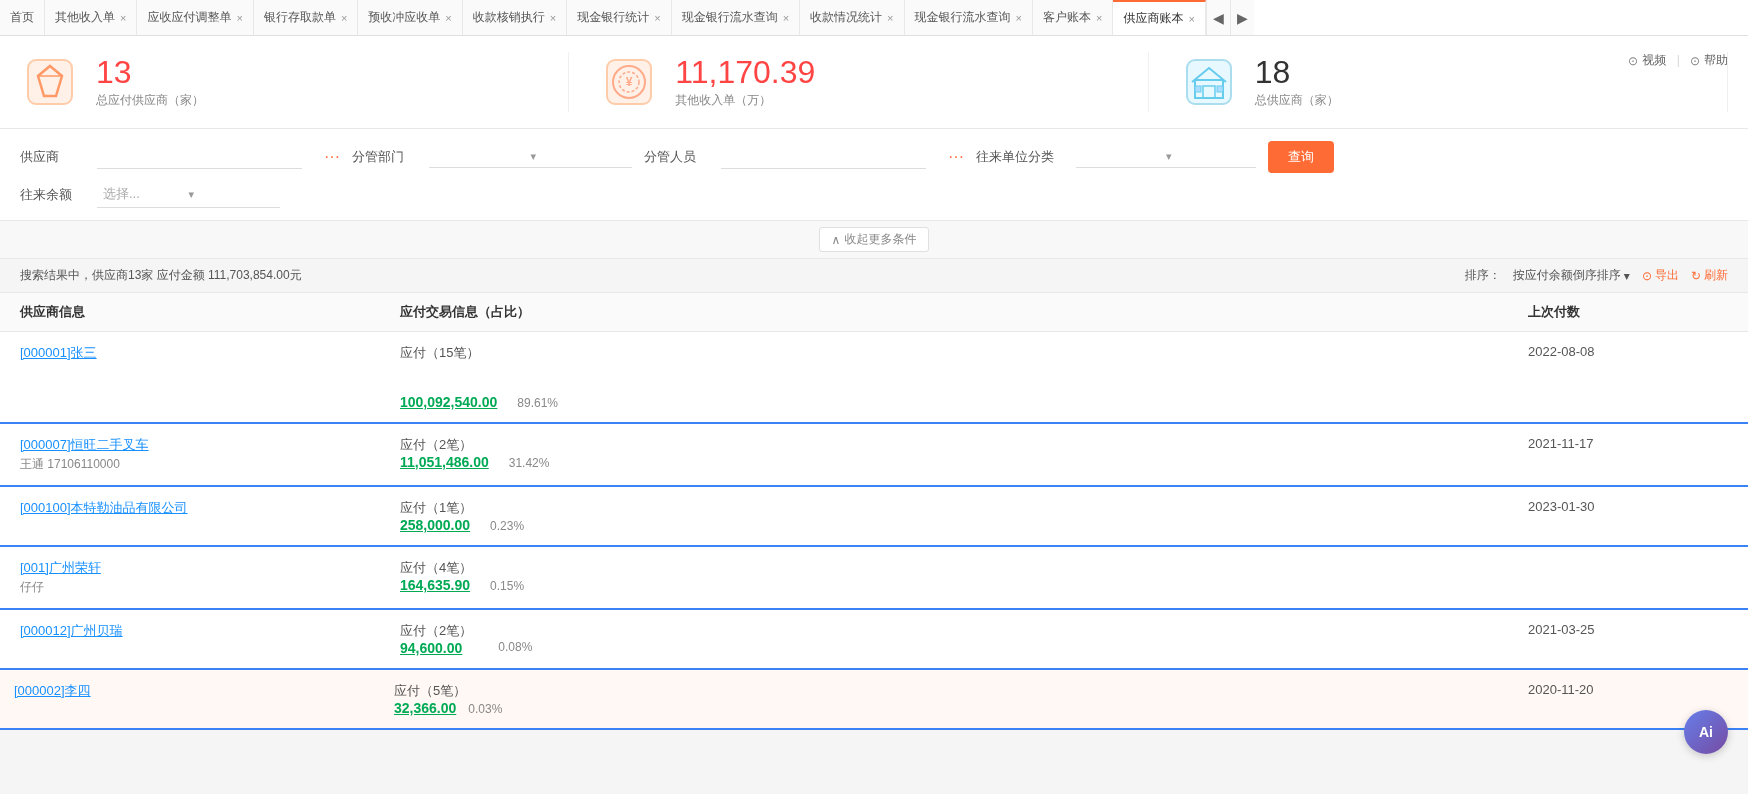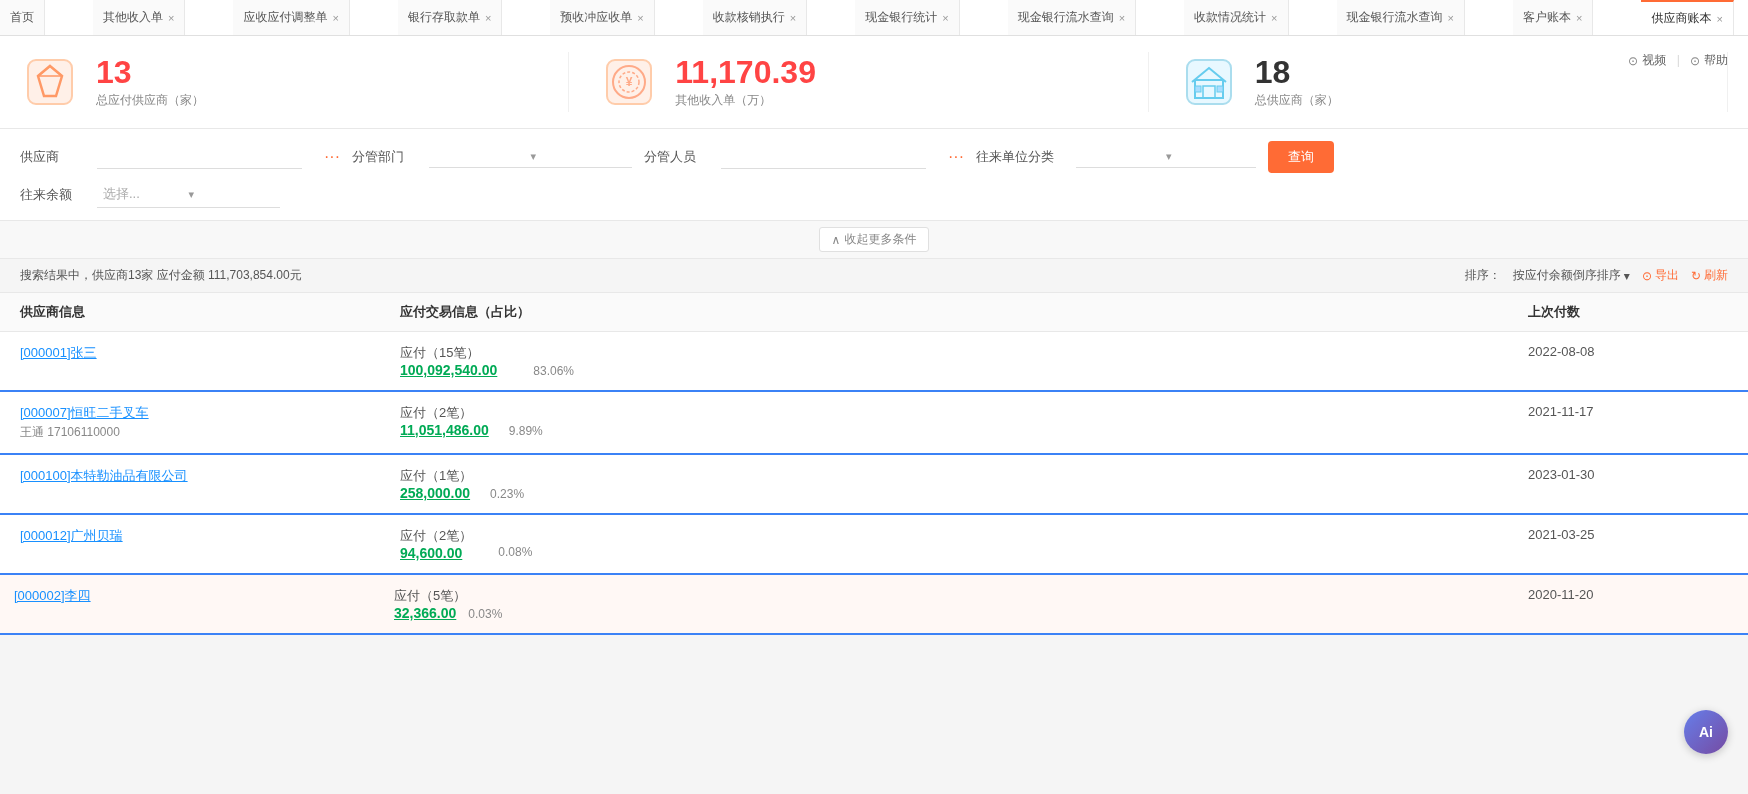--- a/index.html
+++ b/index.html
@@ -6,21 +6,20 @@
     body { font-family: 'Microsoft YaHei', Arial, sans-serif; font-size: 13px; background: #f5f5f5; color: #333; }
 
     
     .top-nav {
       display: flex;
       align-items: center;
       background: #fff;
       border-bottom: 1px solid #e0e0e0;
       height: 36px;
       overflow: hidden;
-      gap: 48px;
     }
     .nav-tab {
       display: flex;
       align-items: center;
       padding: 0 10px;
       height: 100%;
       white-space: nowrap;
       border-right: 1px solid #e8e8e8;
       cursor: pointer;
       font-size: 12px;
@@ -66,21 +65,21 @@
     .summary-card:first-child { padding-left: 0; }
     .summary-card:last-child { border-right: none; }
     .card-icon {
       width: 60px;
       height: 60px;
       margin-right: 16px;
       flex-shrink: 0;
     }
     .card-content .card-number {
       font-size: 32px;
-      font-weight: bold;
+      font-weight: normal;
       color: #ff4444;
       line-height: 1;
     }
     .card-content .card-label {
       font-size: 12px;
       color: #888;
       margin-top: 4px;
     }
     .top-right-links {
       position: absolute;
@@ -454,40 +453,40 @@
     <div class="col-transaction">应付交易信息（占比）</div>
     <div class="col-last-pay">上次付数</div>
   </div>
 
   <div class="table-row">
     <div class="col-supplier">
       <div class="supplier-name">[000001]张三</div>
     </div>
     <div class="col-transaction transaction-info">
       <div class="trans-label">应付（15笔）</div>
-      <div style="display:flex;align-items:baseline;gap:24px;">
+      <div style="display:flex;align-items:baseline;gap:8px;margin-top:32px;">
         <span class="trans-amount">100,092,540.00</span>
-        <span class="trans-percent">83.06%</span>
+        <span class="trans-percent">89.61%</span>
       </div>
     </div>
     <div class="col-last-pay">
       <span class="last-pay-date">2022-08-08</span>
     </div>
   </div>
 
   <div class="table-row">
     <div class="col-supplier">
       <div class="supplier-name">[000007]恒旺二手叉车</div>
       <div class="supplier-sub">王通  17106110000</div>
     </div>
     <div class="col-transaction transaction-info">
       <div class="trans-label">应付（2笔）</div>
       <div style="display:flex;align-items:baseline;gap:8px;">
         <span class="trans-amount">11,051,486.00</span>
-        <span class="trans-percent">9.89%</span>
+        <span class="trans-percent">31.42%</span>
       </div>
     </div>
     <div class="col-last-pay">
       <span class="last-pay-date">2021-11-17</span>
     </div>
   </div>
 
   <div class="table-row">
     <div class="col-supplier">
       <div class="supplier-name">[000100]本特勒油品有限公司</div>
@@ -497,20 +496,36 @@
       <div style="display:flex;align-items:baseline;gap:8px;">
         <span class="trans-amount">258,000.00</span>
         <span class="trans-percent">0.23%</span>
       </div>
     </div>
     <div class="col-last-pay">
       <span class="last-pay-date">2023-01-30</span>
     </div>
   </div>
 
+  <div class="table-row">
+    <div class="col-supplier">
+      <div class="supplier-name">[001]广州荣轩</div>
+      <div class="supplier-sub">仔仔</div>
+    </div>
+    <div class="col-transaction transaction-info">
+      <div class="trans-label">应付（4笔）</div>
+      <div style="display:flex;align-items:baseline;gap:8px;">
+        <span class="trans-amount">164,635.90</span>
+        <span class="trans-percent">0.15%</span>
+      </div>
+    </div>
+    <div class="col-last-pay">
+      <span class="last-pay-date"></span>
+    </div>
+  </div>
 
   <div class="table-row">
     <div class="col-supplier">
       <div class="supplier-name">[000012]广州贝瑞</div>
     </div>
     <div class="col-transaction transaction-info">
       <div class="trans-label">应付（2笔）</div>
       <div style="display:flex;align-items:flex-start;gap:24px;">
         <span class="trans-amount">94,600.00</span>
         <span class="trans-percent">0.08%</span>

